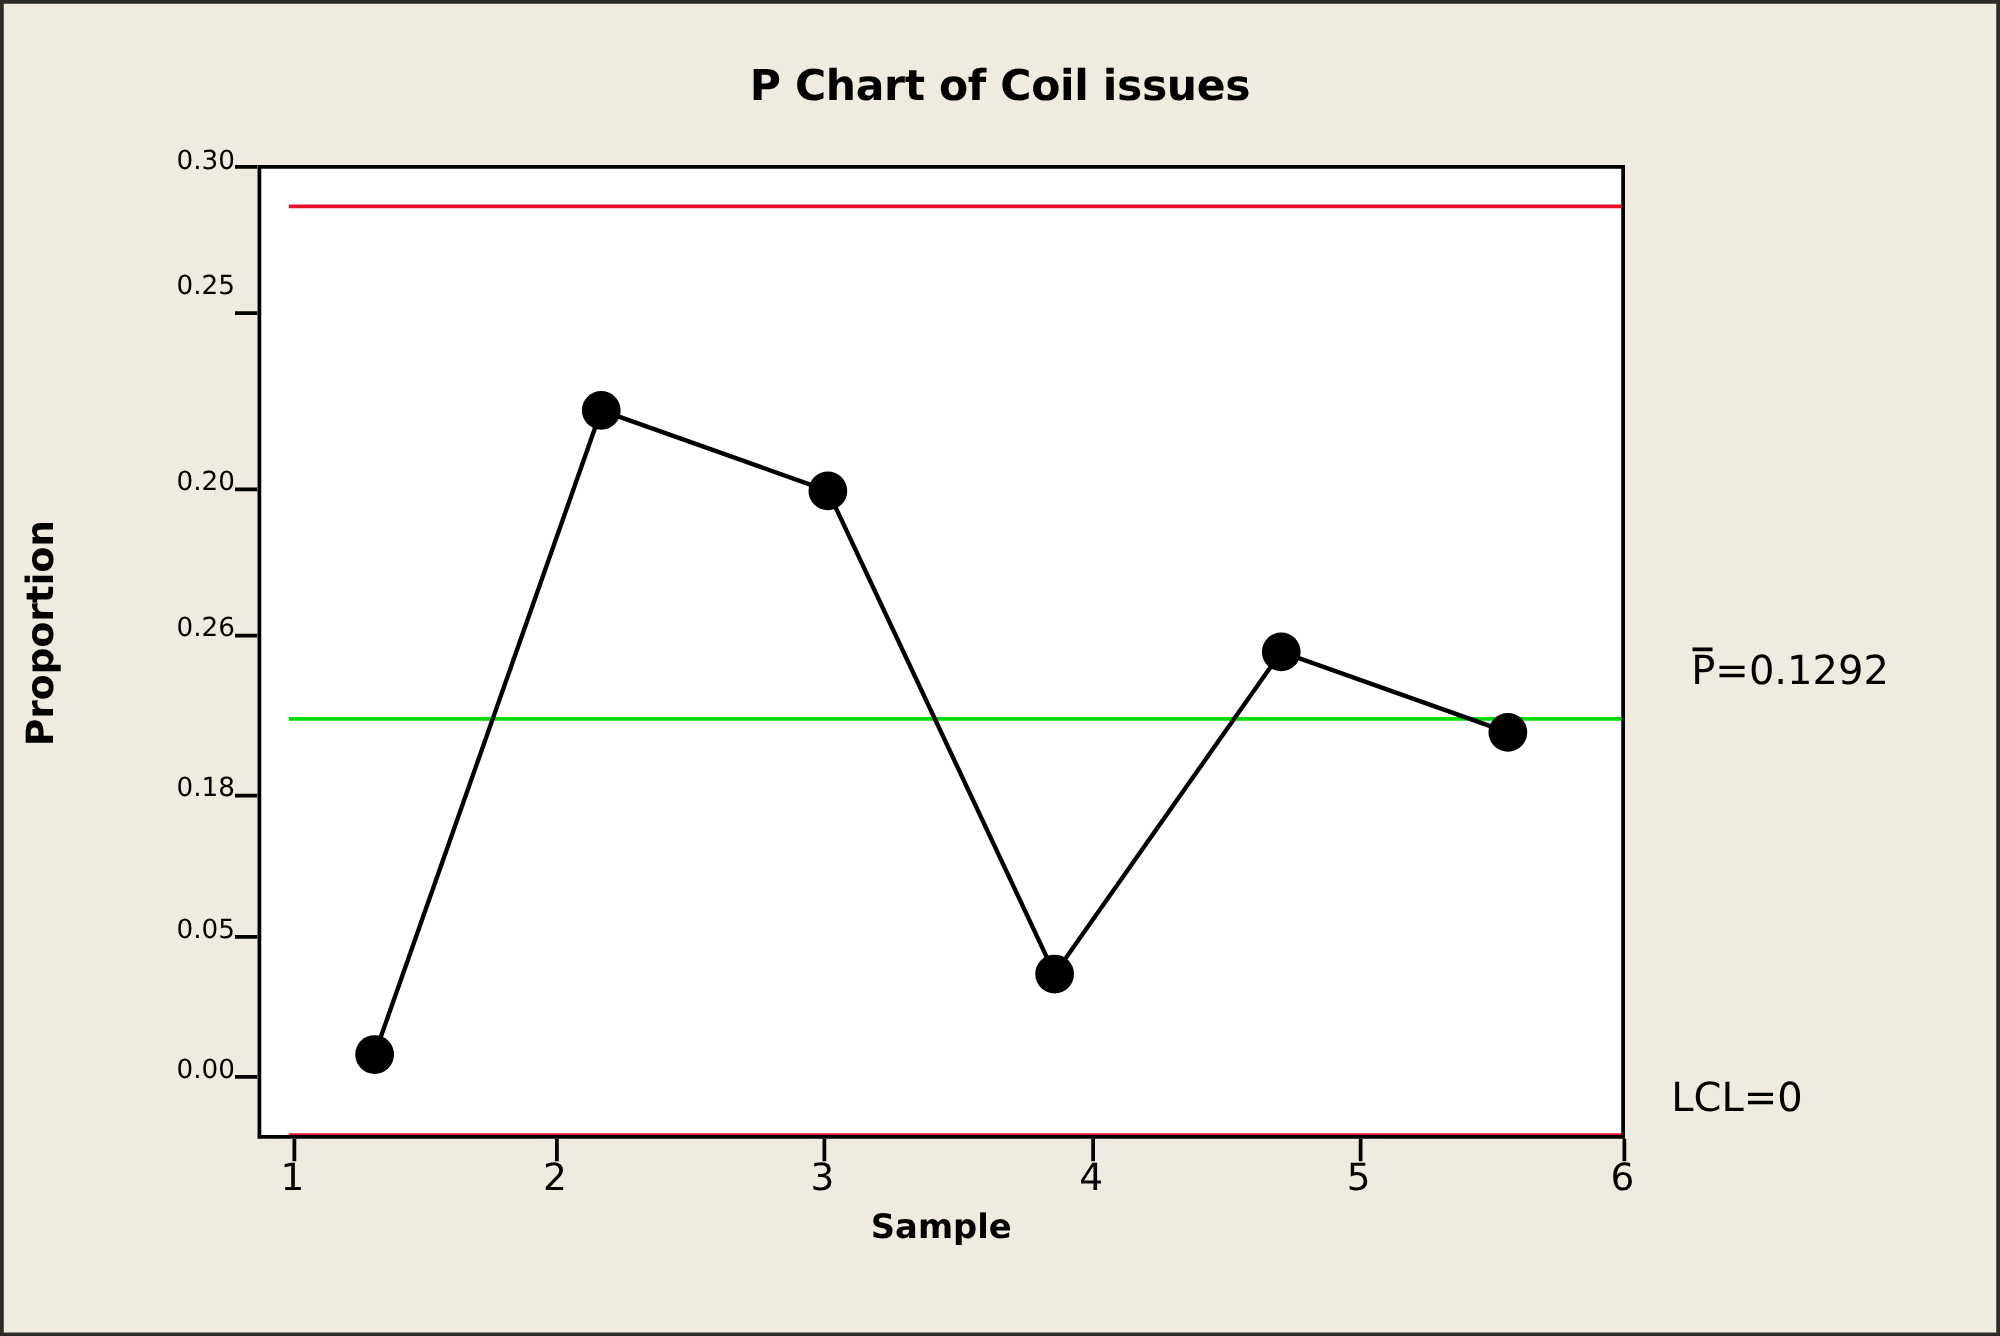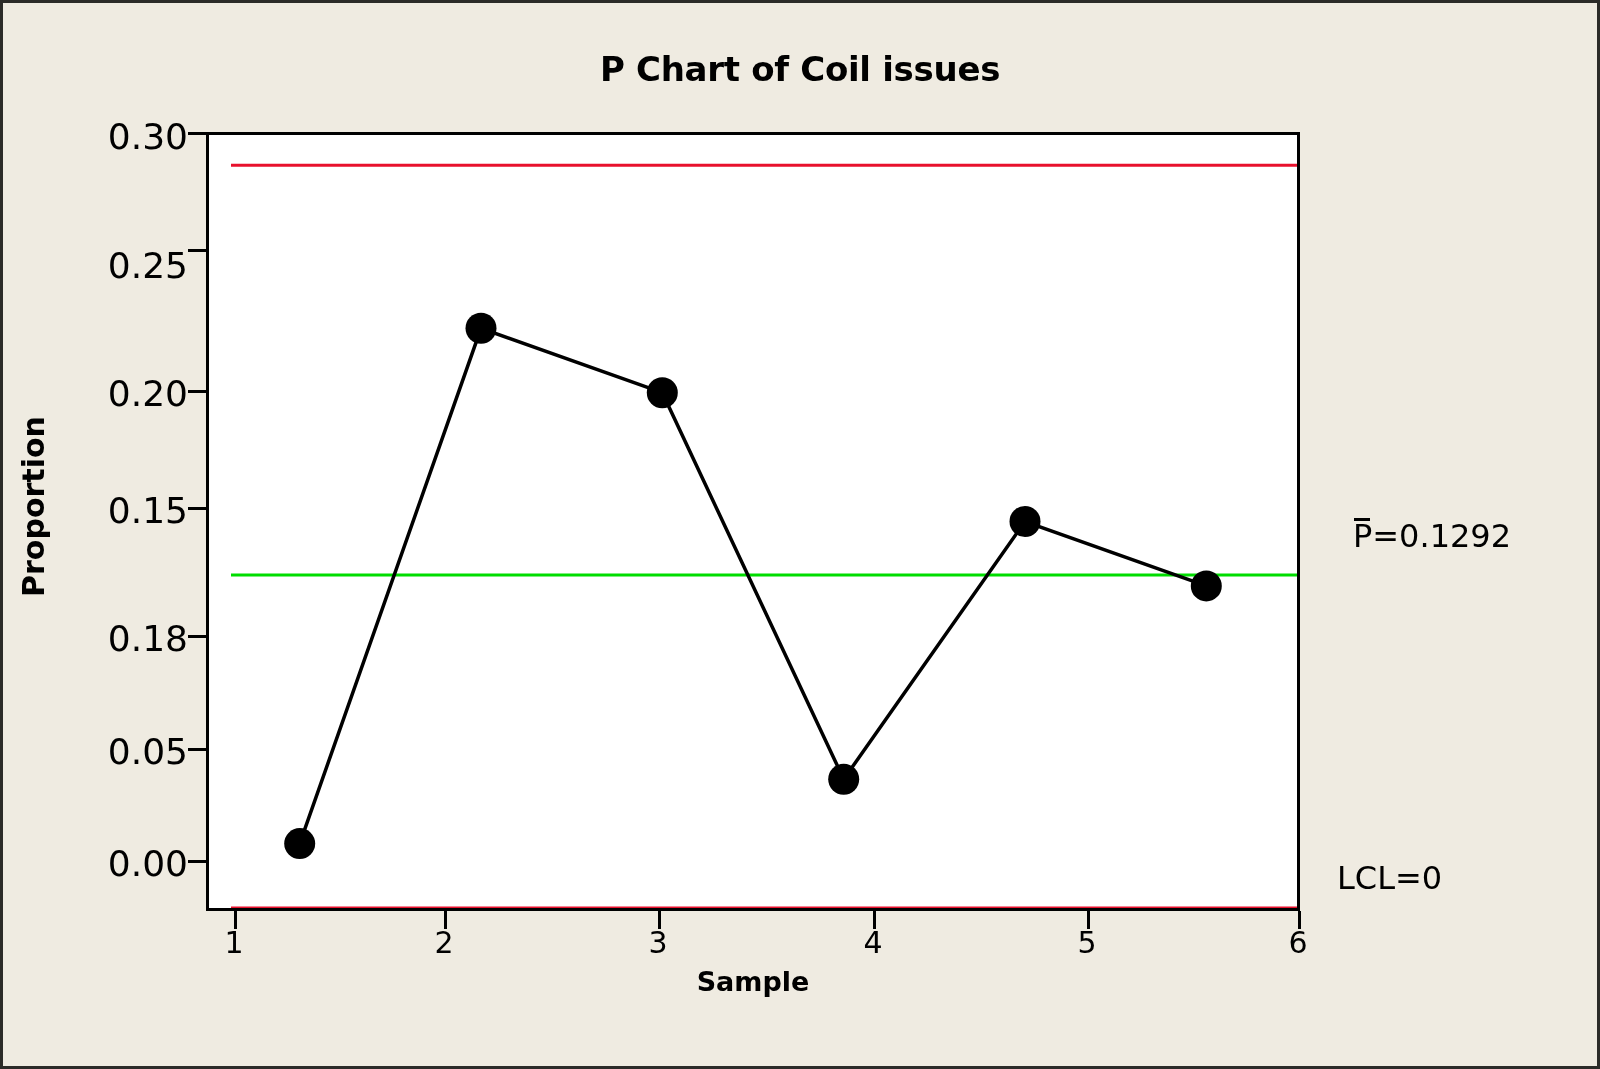--- a/index.html
+++ b/index.html
@@ -48,21 +48,21 @@
   #plot-svg {
     position: absolute;
     left: 0;
     top: 0;
   }
   
   .ytick-label {
     position: absolute;
     right: 0;
     text-align: right;
-    font-size: 36px;
+    font-size: 21px;
     color: #000000;
     font-family: "DejaVu Sans", sans-serif;
     white-space: nowrap;
   }
   #ytick-col {
     position: absolute;
     left: 60px;
     top: 0;
     width: 125px;
     height: 1069px;
@@ -141,23 +141,23 @@
 <body>
 
 <div id="root">
 
   <div id="chart-title">P Chart of Coil issues</div>
 
   <div id="yaxis-title">Proportion</div>
 
   <div id="ytick-col">
     <div class="ytick-label" style="top:113px;">0.30</div>
-    <div class="ytick-label" style="top:242px;">0.25</div>
+    <div class="ytick-label" style="top:213px;">0.25</div>
     <div class="ytick-label" style="top:370px;">0.20</div>
-    <div class="ytick-label" style="top:487px;">0.15</div>
+    <div class="ytick-label" style="top:487px;">0.26</div>
     <div class="ytick-label" style="top:615px;">0.18</div>
     <div class="ytick-label" style="top:728px;">0.05</div>
     <div class="ytick-label" style="top:840px;">0.00</div>
   </div>
 
   <div class="ytick-mark" style="top:129px;"></div>
   <div class="ytick-mark" style="top:246px;"></div>
   <div class="ytick-mark" style="top:387px;"></div>
   <div class="ytick-mark" style="top:504px;"></div>
   <div class="ytick-mark" style="top:632px;"></div>

